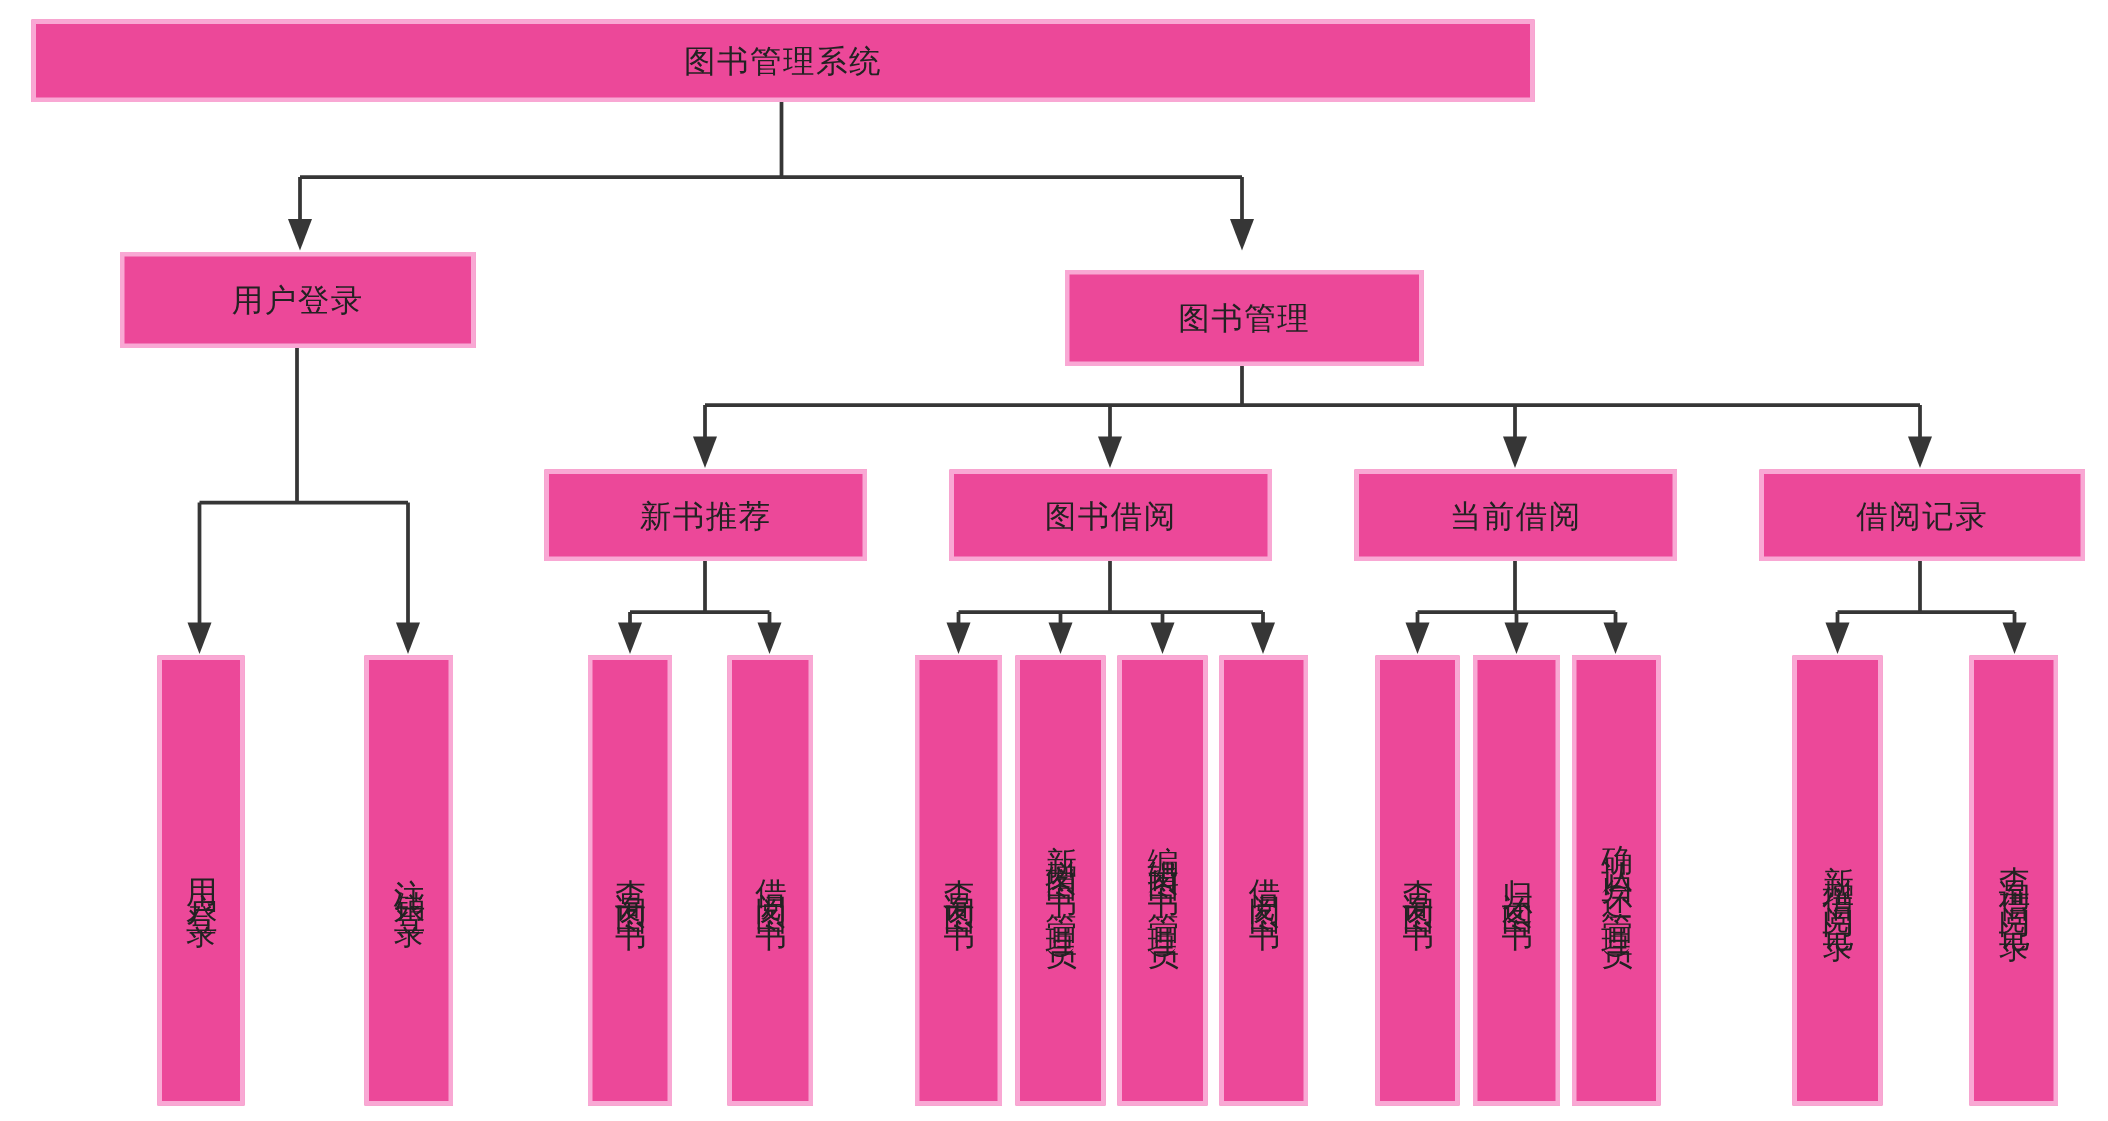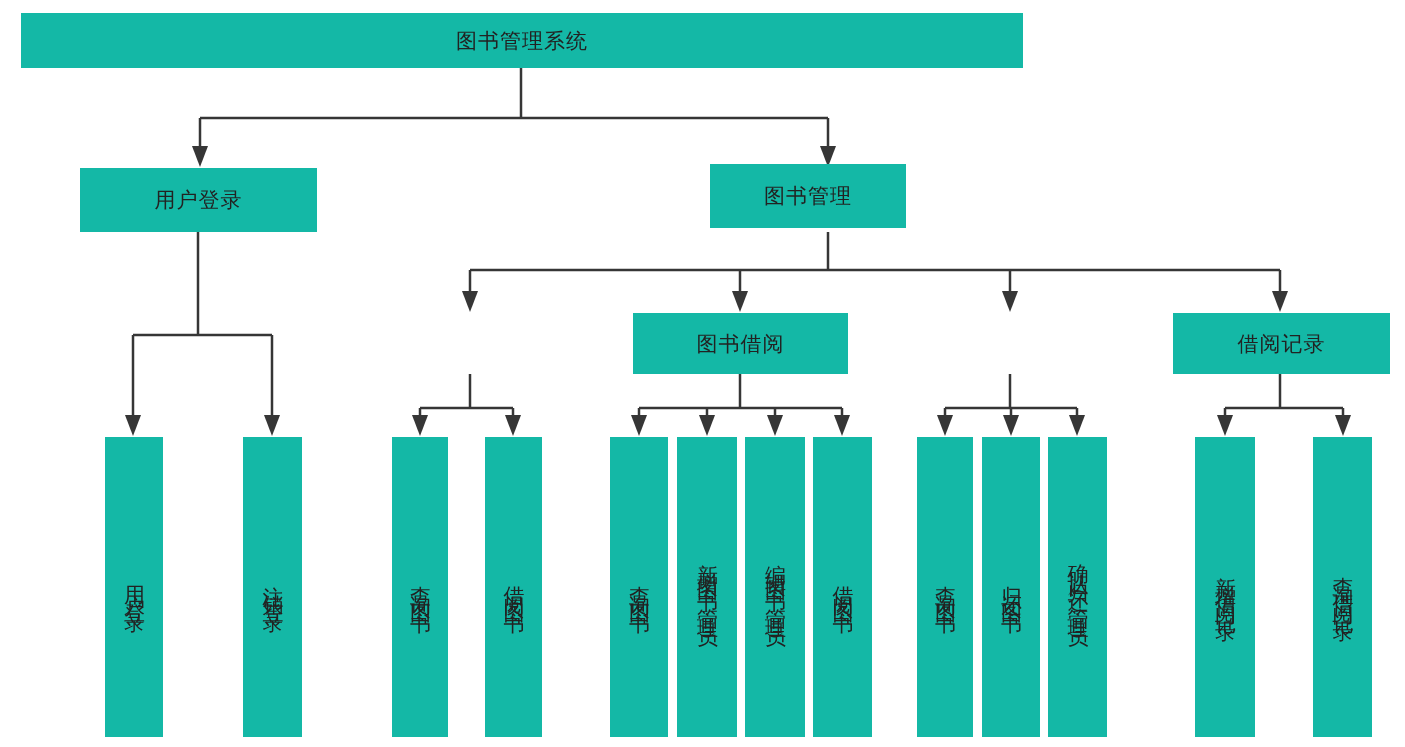--- a/index.html
+++ b/index.html
@@ -13,47 +13,46 @@
   }
   #connectors {
     position: absolute;
     left: 0; top: 0;
     width: 1405px; height: 747px;
     z-index: 1;
   }
   .box {
     position: absolute;
     box-sizing: border-box;
-    border: 3px solid #14b8a6;
-    background: #14b8a6;
+    border: 3px solid #f9a8d4;
+    background: #ec4899;
     display: flex;
     align-items: center;
     justify-content: center;
     z-index: 2;
-    font-family: Liberation Serif, serif;
   }
   .hlabel {
     font-size: 21px;
     color: #222222;
     letter-spacing: 1px;
     white-space: nowrap;
   }
   .vlabel {
     writing-mode: vertical-rl;
     text-orientation: mixed;
     font-size: 21px;
     color: #222222;
     letter-spacing: 9px;
     line-height: 1;
     white-space: nowrap;
   }
   
   #root-box   { left: 21px;   top: 13px;  width: 1002px; height: 55px; }
   .l2-user    { left: 80px;   top: 168px; width: 237px;  height: 64px; }
-  .l2-book    { left: 710px;  top: 164px; width: 196px;  height: 64px; align-items: center; }
+  .l2-book    { left: 710px;  top: 180px; width: 239px;  height: 64px; align-items: center; }
   .l3-1       { left: 363px;  top: 313px; width: 215px;  height: 61px; }
   .l3-2       { left: 633px;  top: 313px; width: 215px;  height: 61px; text-align: right; }
   .l3-3       { left: 903px;  top: 313px; width: 215px;  height: 61px; }
   .l3-4       { left: 1173px; top: 313px; width: 217px;  height: 61px; }
   .leaf       { top: 437px; height: 300px; }
   .leaf-1  { left: 105px;  width: 58px; }
   .leaf-2  { left: 243px;  width: 59px; }
   .leaf-3  { left: 392px;  width: 56px; }
   .leaf-4  { left: 485px;  width: 57px; }
   .leaf-5  { left: 610px;  width: 58px; }
@@ -151,23 +150,29 @@
     <span class="hlabel">图书管理系统</span>
   </div>
 
   <div class="box l2-user">
     <span class="hlabel">用户登录</span>
   </div>
   <div class="box l2-book">
     <span class="hlabel">图书管理</span>
   </div>
 
+  <div class="box l3-1">
+    <span class="hlabel">新书推荐</span>
+  </div>
   <div class="box l3-2">
     <span class="hlabel">图书借阅</span>
   </div>
+  <div class="box l3-3">
+    <span class="hlabel">当前借阅</span>
+  </div>
   <div class="box l3-4">
     <span class="hlabel">借阅记录</span>
   </div>
 
   <div class="box leaf leaf-1">
     <span class="vlabel">用户登录</span>
   </div>
   <div class="box leaf leaf-2">
     <span class="vlabel">注销登录</span>
   </div>

